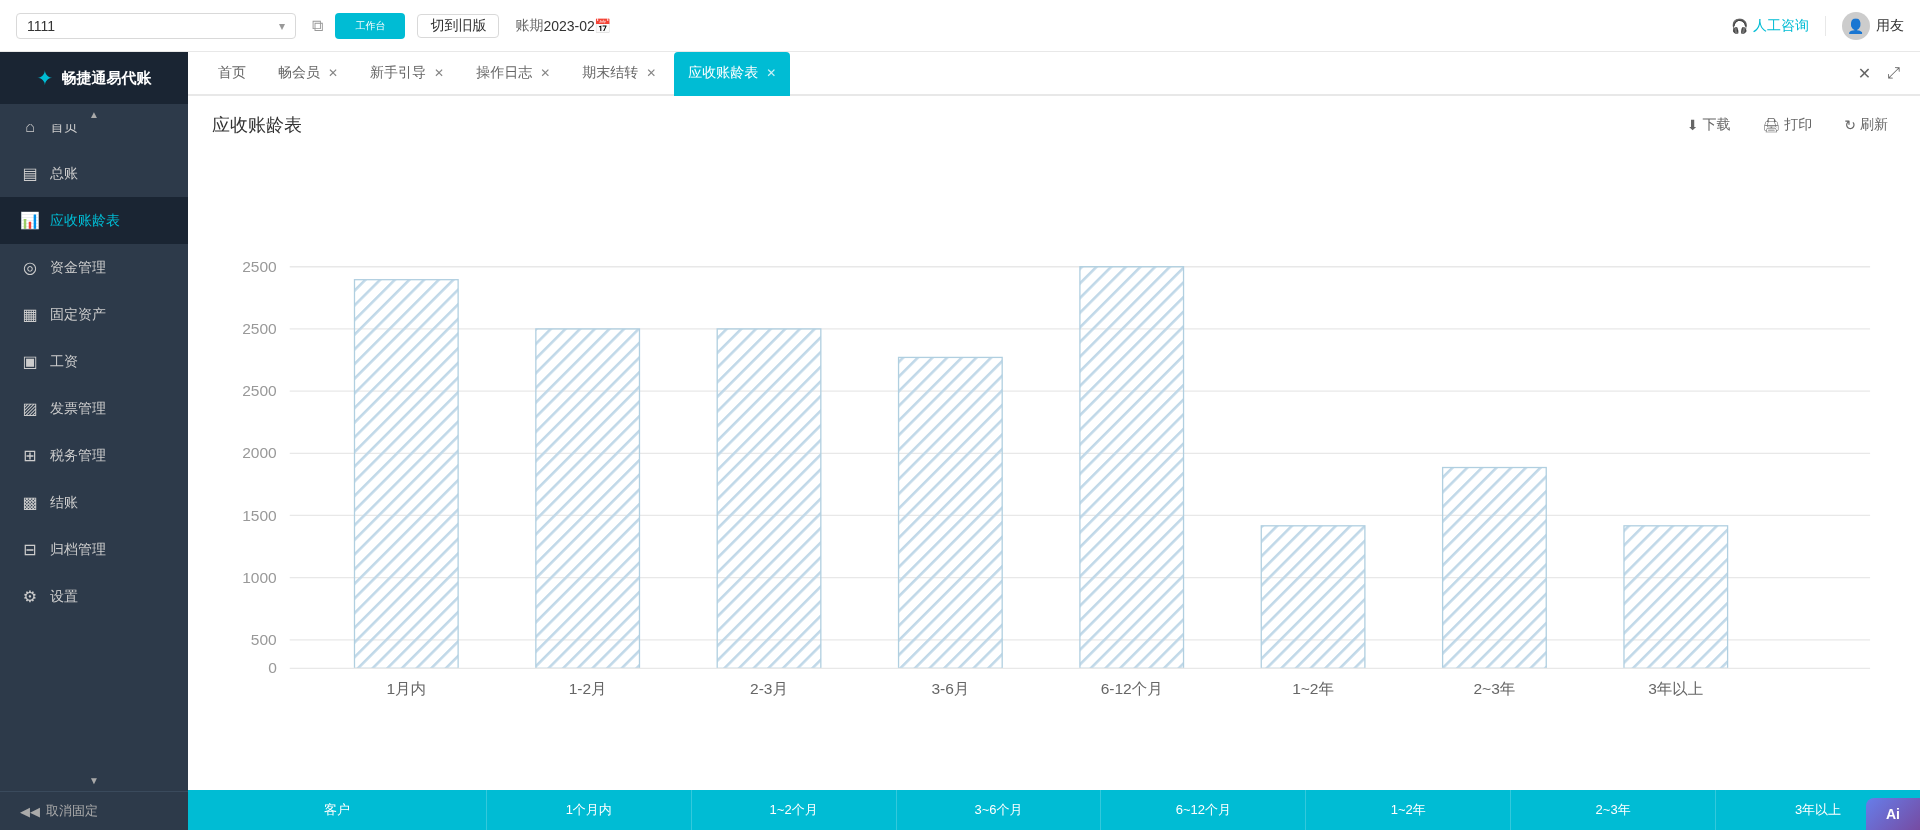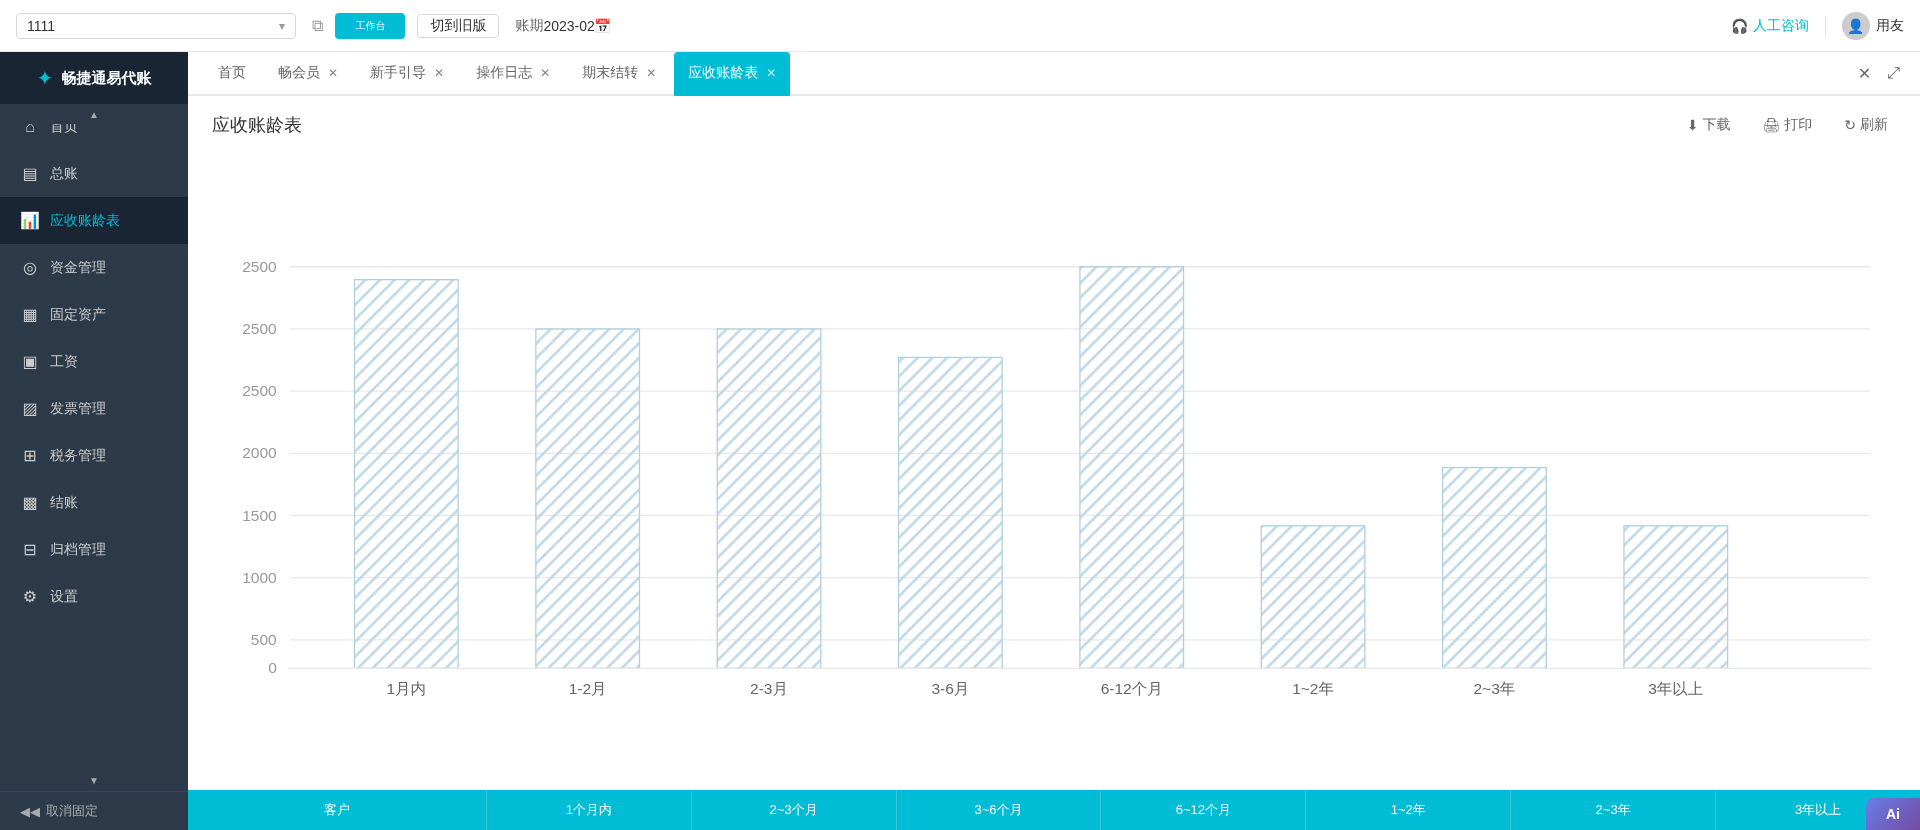--- a/index.html
+++ b/index.html
@@ -328,21 +328,21 @@
       </div>
 
       <div class="table-header">
         <div class="table-header-cell">
           <span>客户</span>
         </div>
         <div class="table-header-cell">
           <span>1个月内</span>
         </div>
         <div class="table-header-cell">
-          <span>2~3个月</span>
+          <span>1~2个月</span>
         </div>
         <div class="table-header-cell">
           <span>3~6个月</span>
         </div>
         <div class="table-header-cell">
           <span>6~12个月</span>
         </div>
         <div class="table-header-cell">
           <span>1~2年</span>
         </div>

